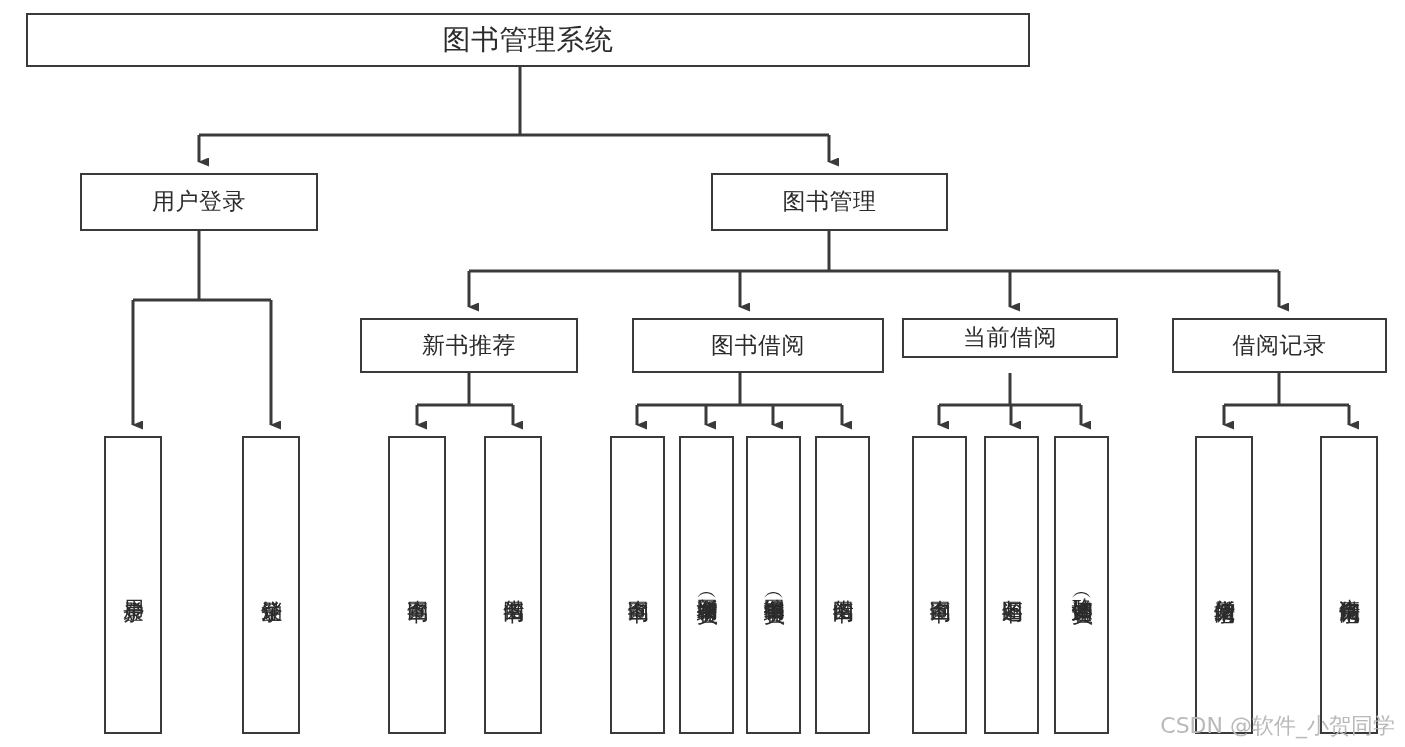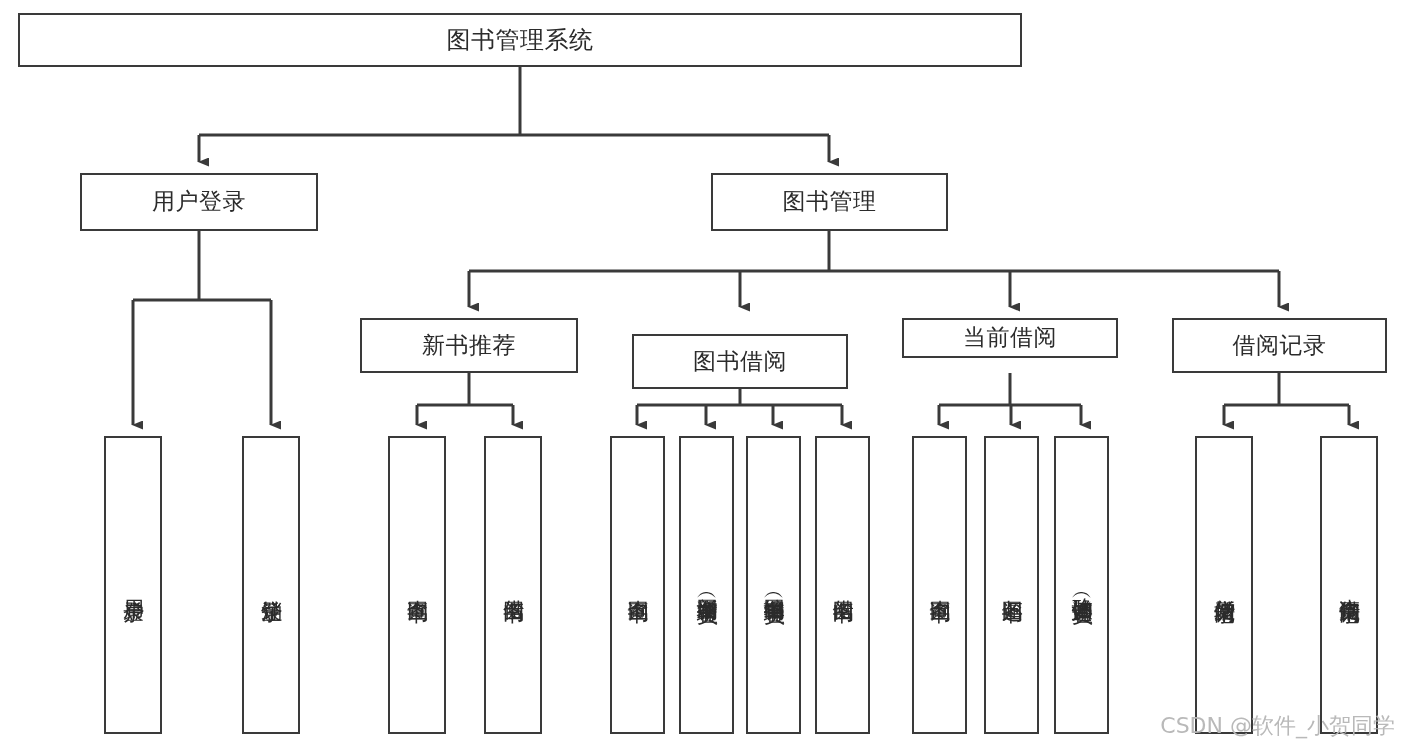--- a/index.html
+++ b/index.html
@@ -48,21 +48,22 @@
     text-orientation: upright;
     font-size: 21px;
     line-height: 1.22;
     letter-spacing: 1px;
     padding: 6px 0;
     align-items: center;
     justify-content: center;
     text-align: center;
   }
   .node-root {
-    font-size: 24px;
+    font-size: 28px;
+    margin-left: 8px;
   }
   #watermark {
     position: absolute;
     right: 10px;
     bottom: 6px;
     font-size: 22px;
     color: #b9b9b9;
     white-space: nowrap;
     z-index: 5;
     font-family: "DejaVu Sans", "Liberation Sans", sans-serif;
@@ -124,21 +125,21 @@
       <path d="M1349,405 L1349,425" marker-end="url(#arrowhead)"></path>
     </g>
   </svg>
 
   <div class="node node-h node-root" style="left:18px; top:13px; width:1004px; height:54px;">图书管理系统</div>
 
   <div class="node node-h" style="left:80px; top:173px; width:238px; height:58px;">用户登录</div>
   <div class="node node-h" style="left:711px; top:173px; width:237px; height:58px;">图书管理</div>
 
   <div class="node node-h" style="left:360px; top:318px; width:218px; height:55px;">新书推荐</div>
-  <div class="node node-h" style="left:632px; top:318px; width:216px; height:55px;margin-top:16px;">图书借阅</div>
+  <div class="node node-h" style="left:632px; top:318px; width:252px; height:55px;">图书借阅</div>
   <div class="node node-h" style="left:902px; top:318px; width:216px; height:40px;">当前借阅</div>
   <div class="node node-h" style="left:1172px; top:318px; width:215px; height:55px;">借阅记录</div>
 
   <div class="node node-v" style="left:104px; top:436px; width:58px; height:298px;">用户登录</div>
   <div class="node node-v" style="left:242px; top:436px; width:58px; height:298px;">注销登录</div>
 
   <div class="node node-v" style="left:388px; top:436px; width:58px; height:298px;">查询图书</div>
   <div class="node node-v" style="left:484px; top:436px; width:58px; height:298px;">借阅图书</div>
 
   <div class="node node-v" style="left:610px; top:436px; width:55px; height:298px;">查询图书</div>

